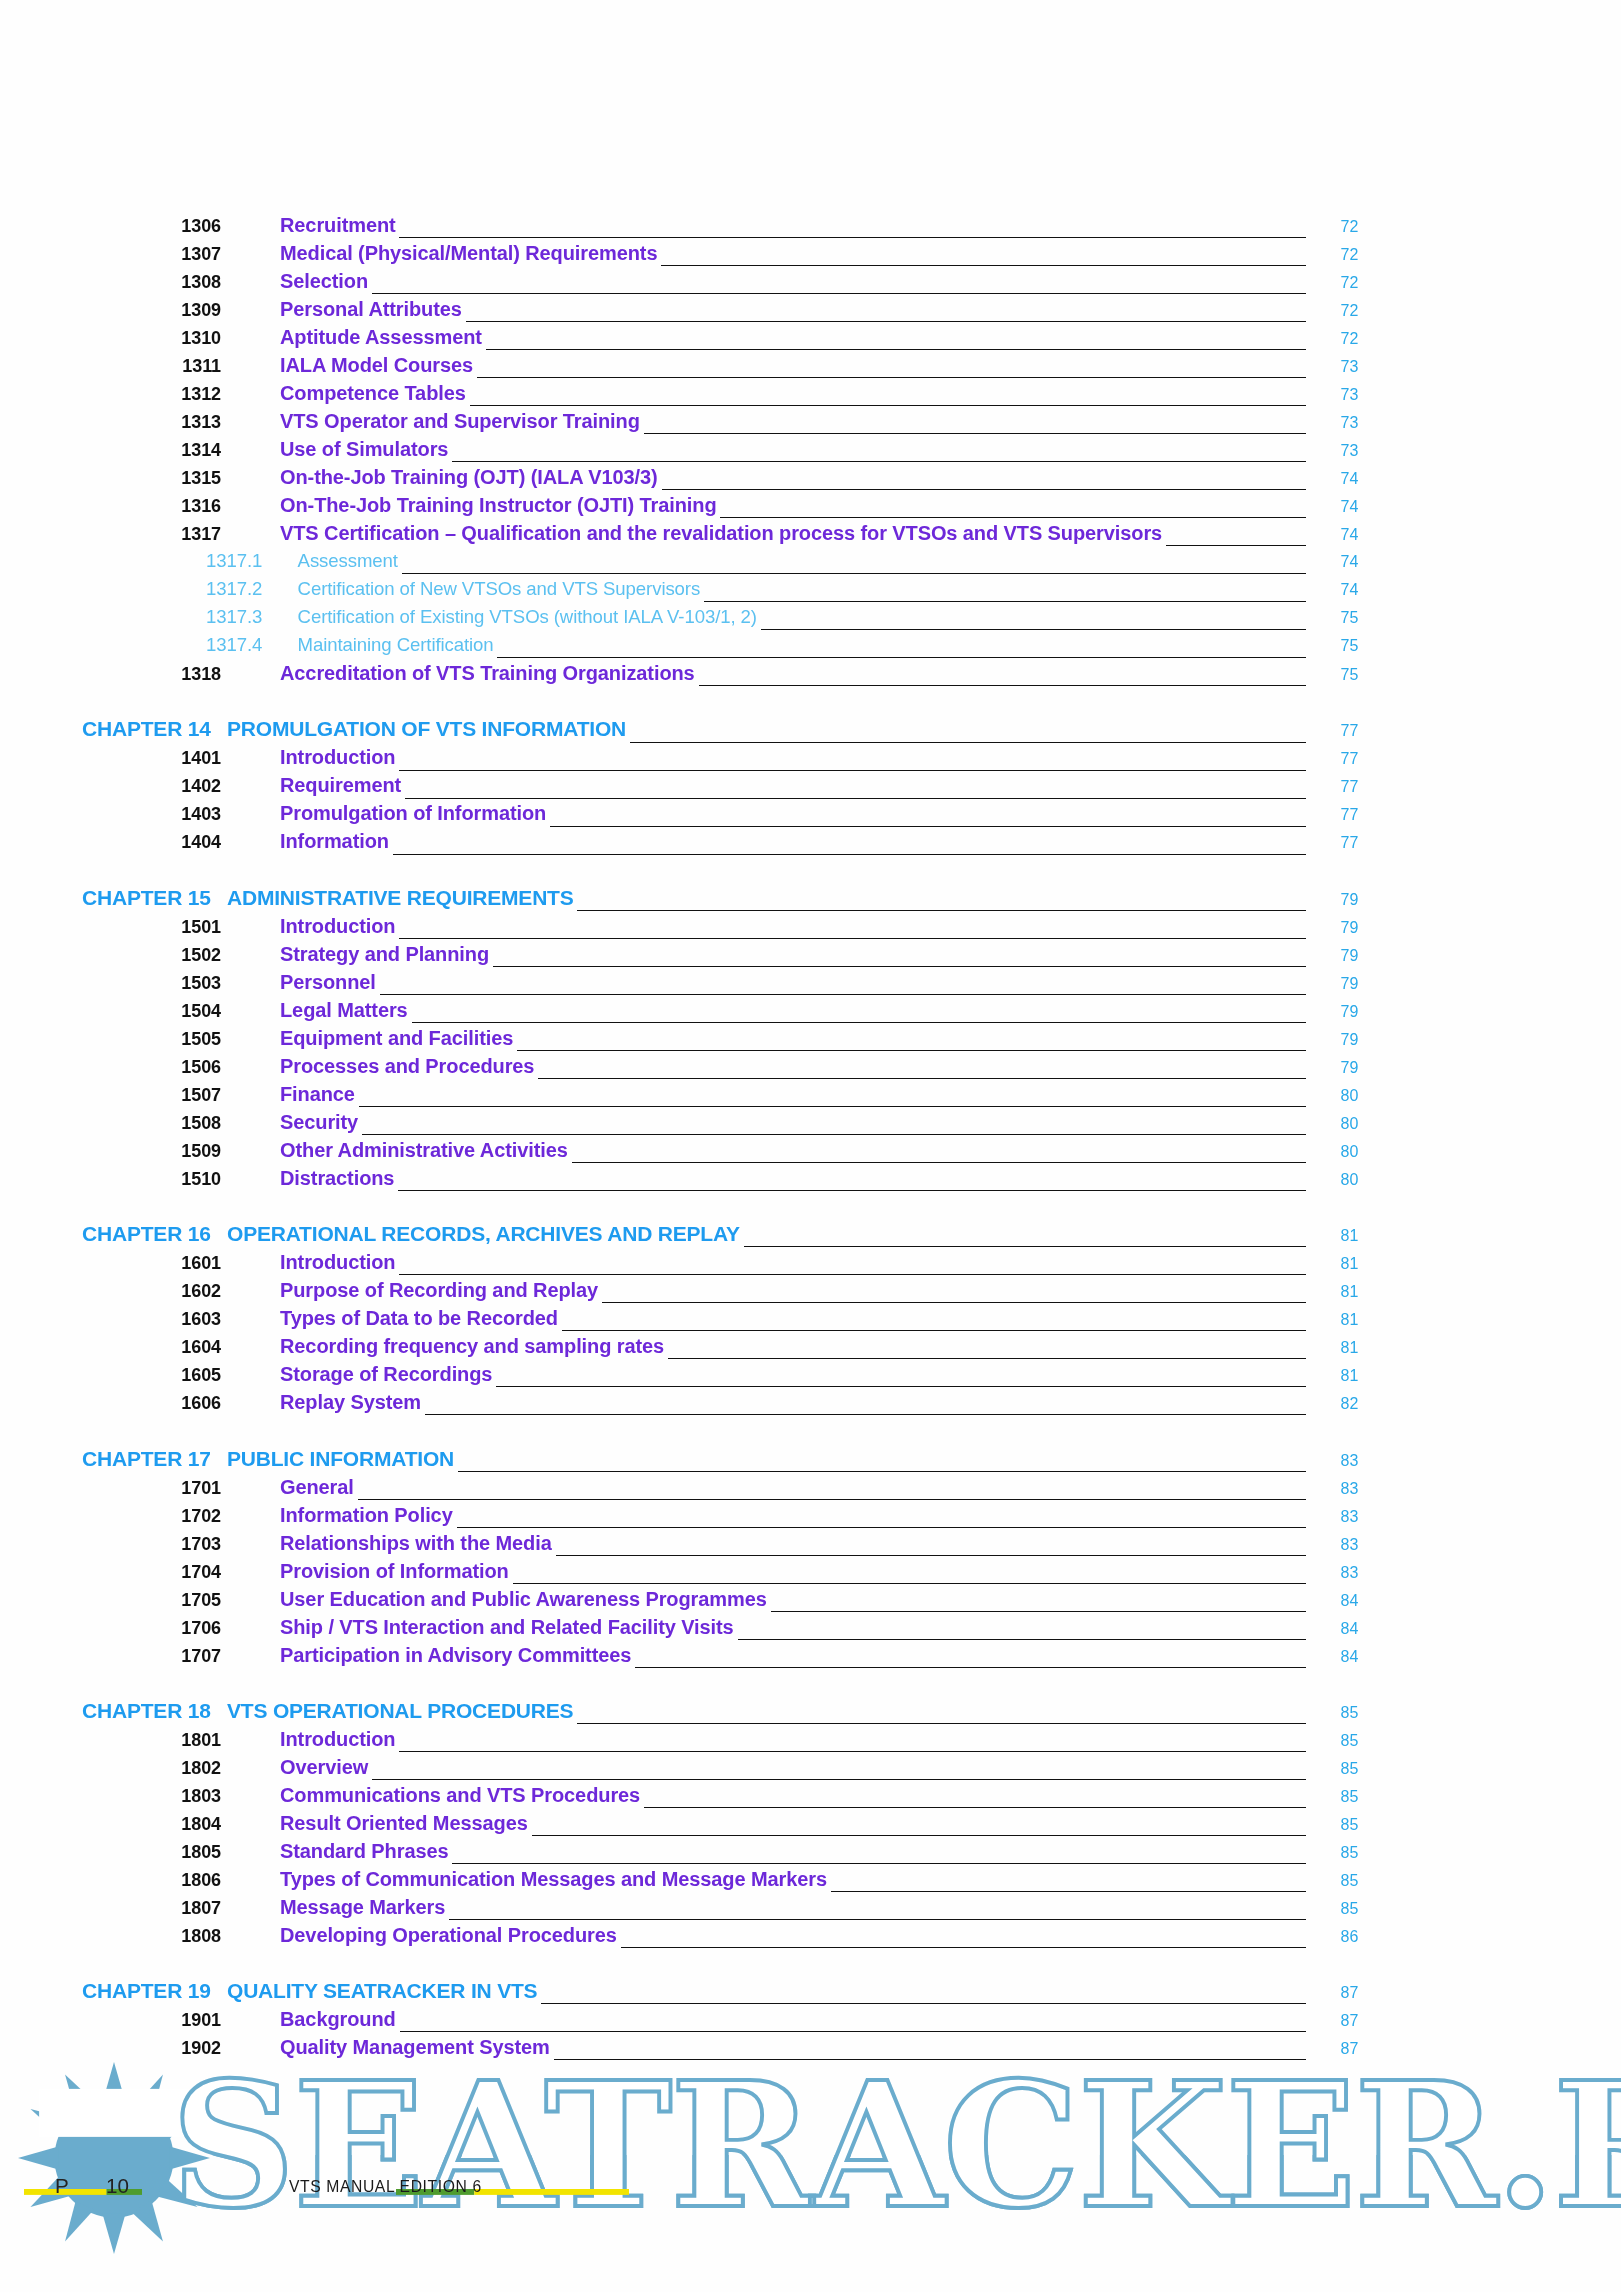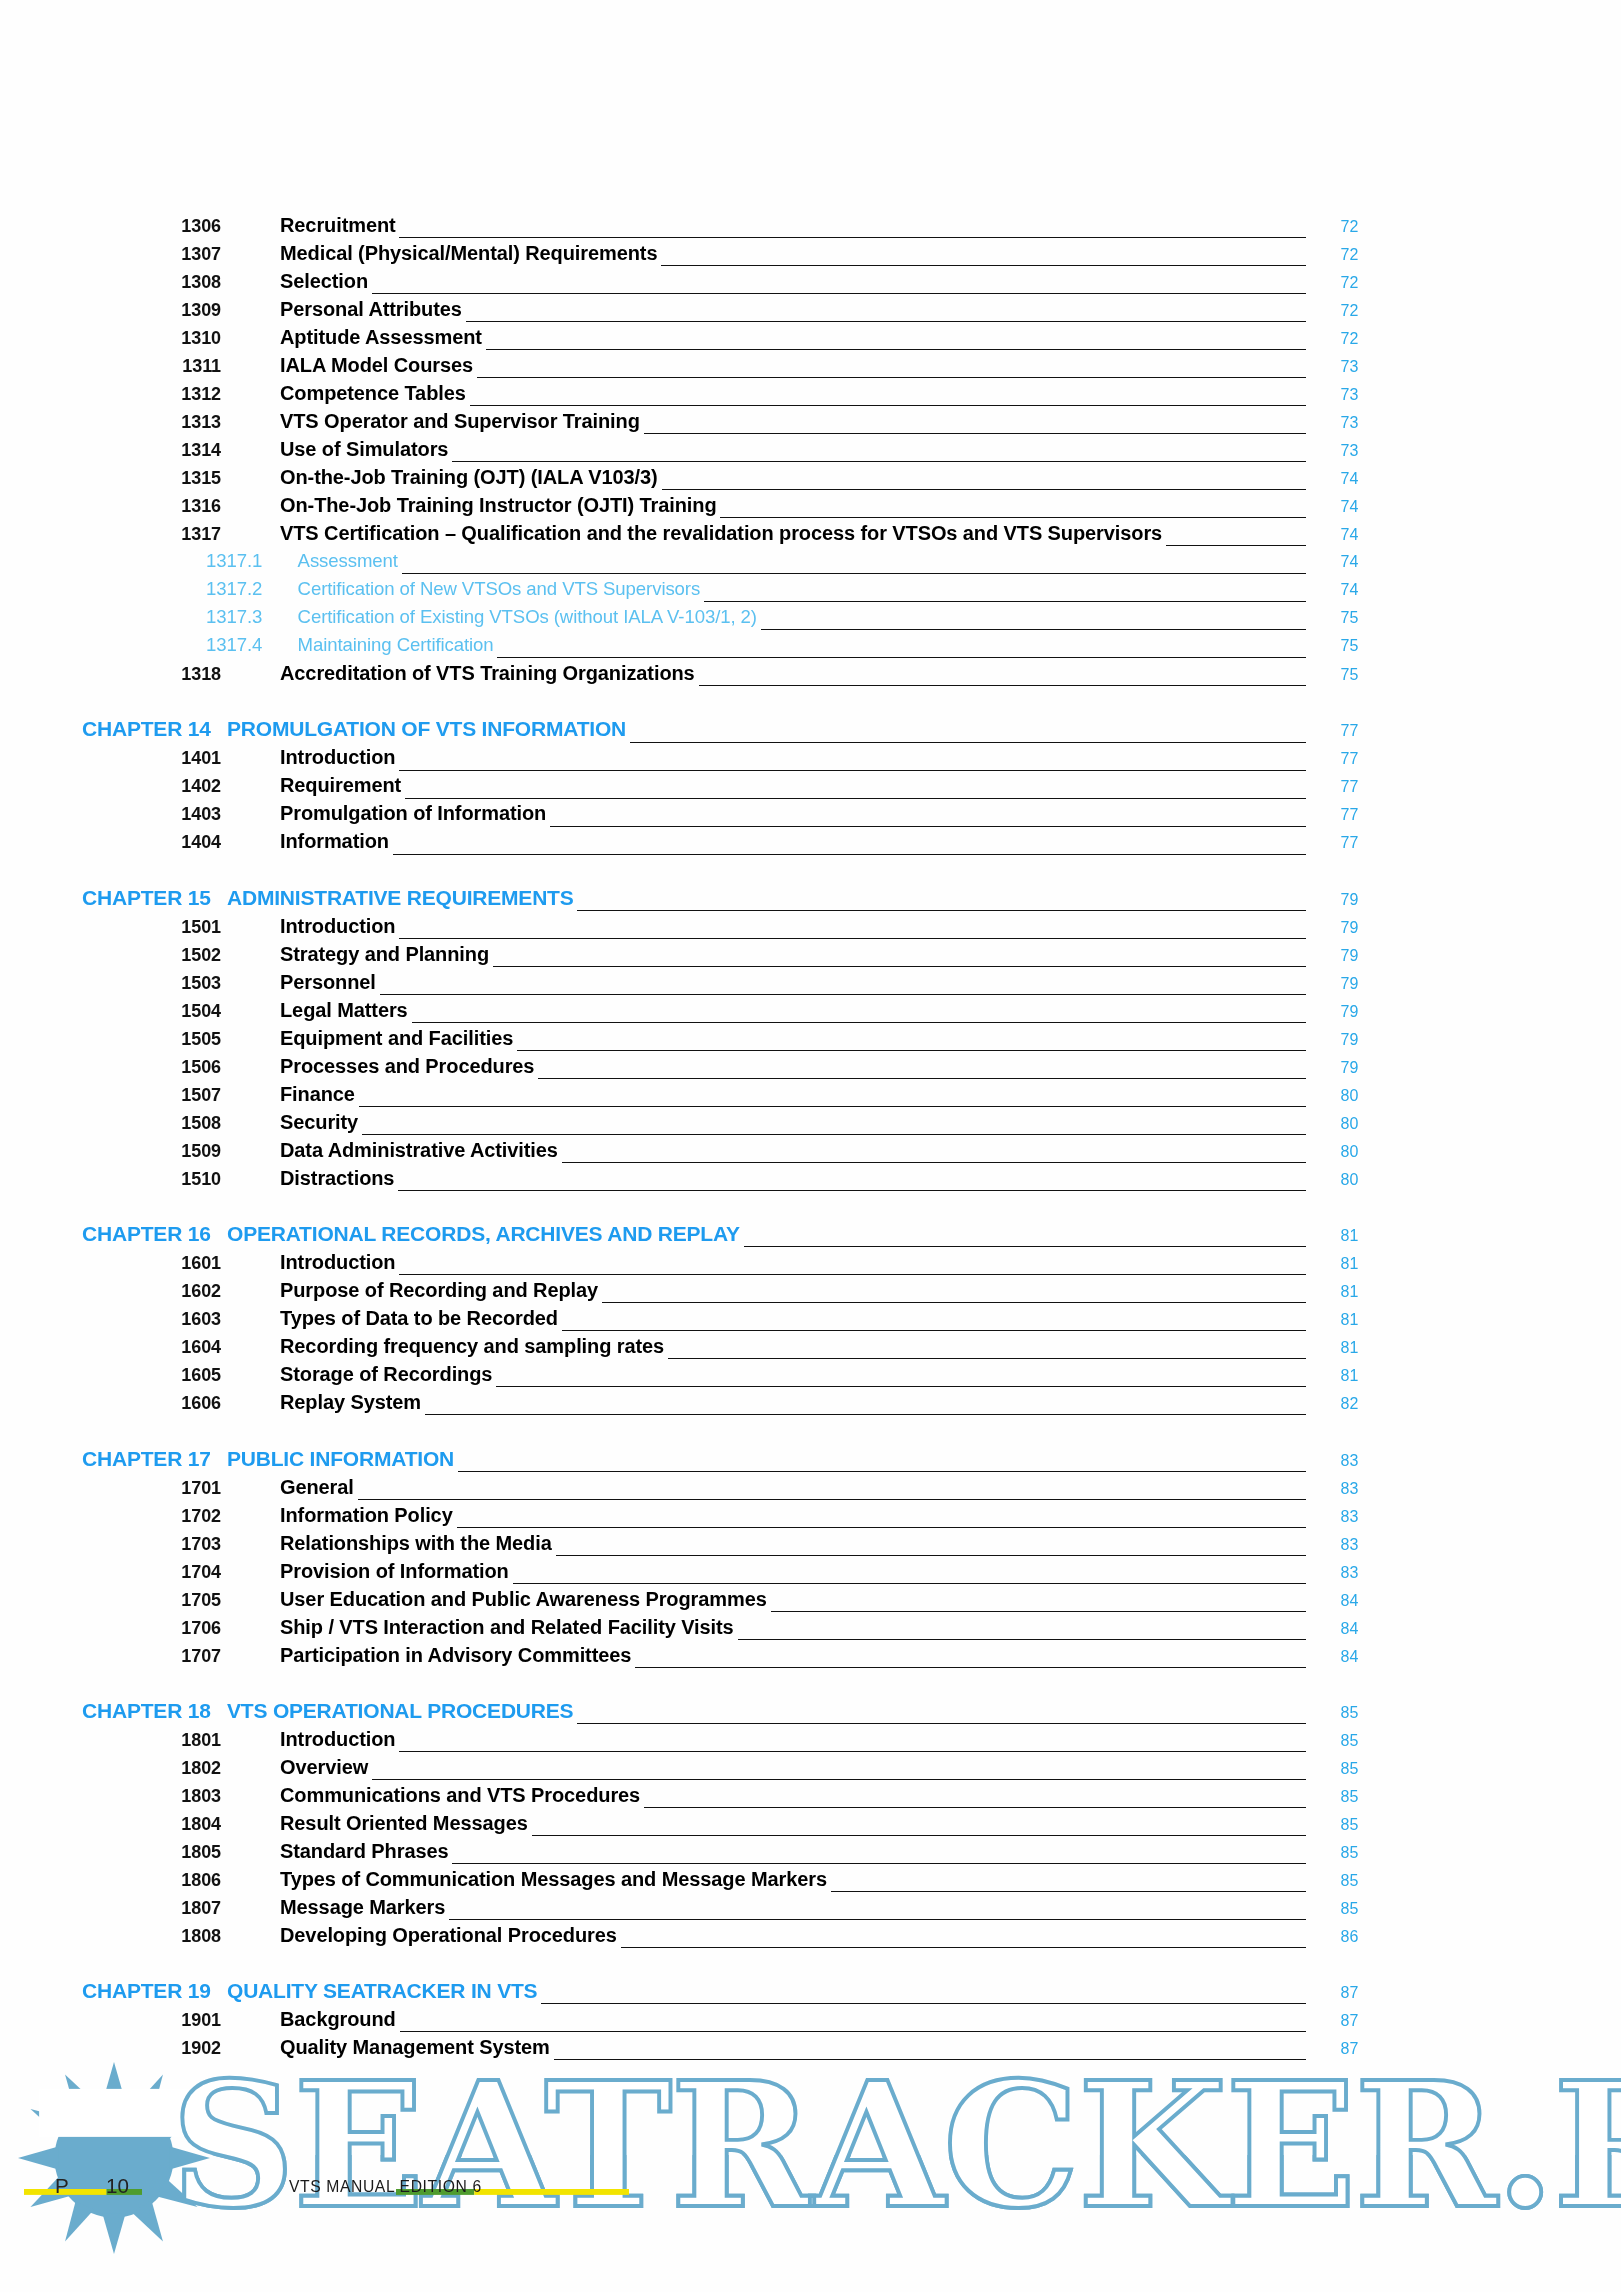--- a/index.html
+++ b/index.html
@@ -65,21 +65,21 @@
   }
 
   
   .row.section .num {
     width: 74px;
     color: #111111;
     font-weight: bold;
   }
   .row.section .title {
     margin-left: 59px;
-    color: #000000;
+    color: #6d28d9;
     font-weight: bold;
   }
 
   
   .row.chapter {
     height: 29px;
   }
   .row.chapter .num {
     width: 139px;
     margin-left: -65px;
@@ -381,21 +381,21 @@
         <span class="pageno">80</span>
       </div>
       <div class="row section">
         <span class="num">1508</span>
         <span class="title">Security</span>
         <span class="leader"></span>
         <span class="pageno">80</span>
       </div>
       <div class="row section">
         <span class="num">1509</span>
-        <span class="title">Data Administrative Activities</span>
+        <span class="title">Other Administrative Activities</span>
         <span class="leader"></span>
         <span class="pageno">80</span>
       </div>
       <div class="row section">
         <span class="num">1510</span>
         <span class="title">Distractions</span>
         <span class="leader"></span>
         <span class="pageno">80</span>
       </div>
       <div class="gap"></div>

